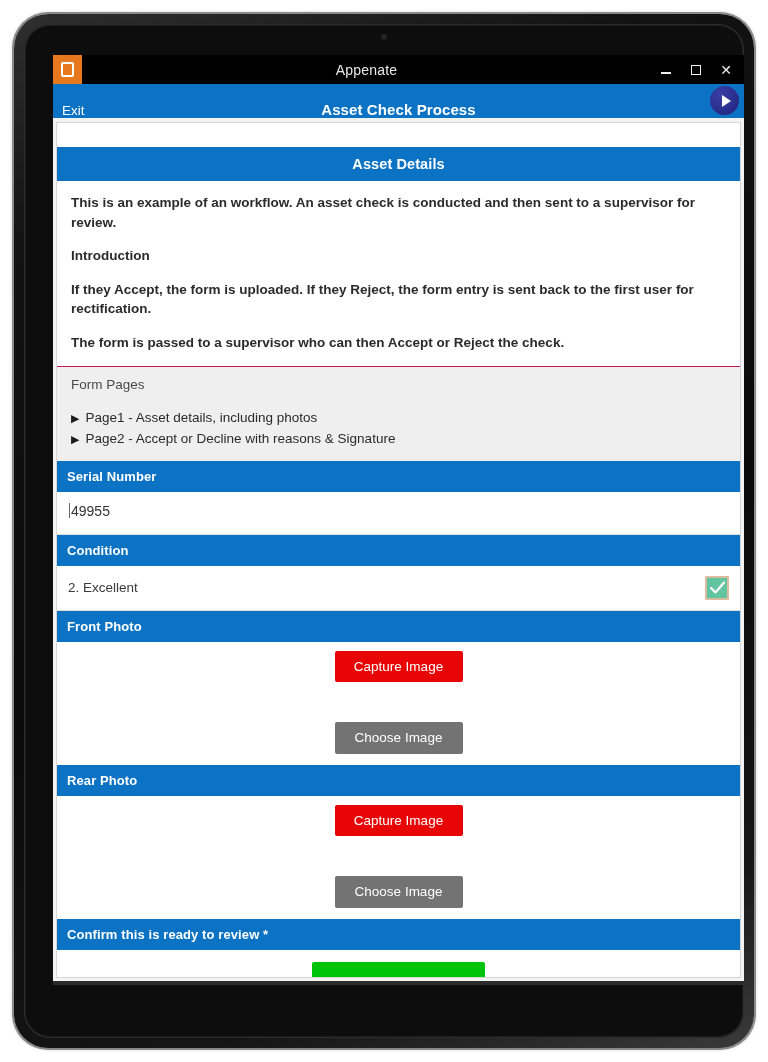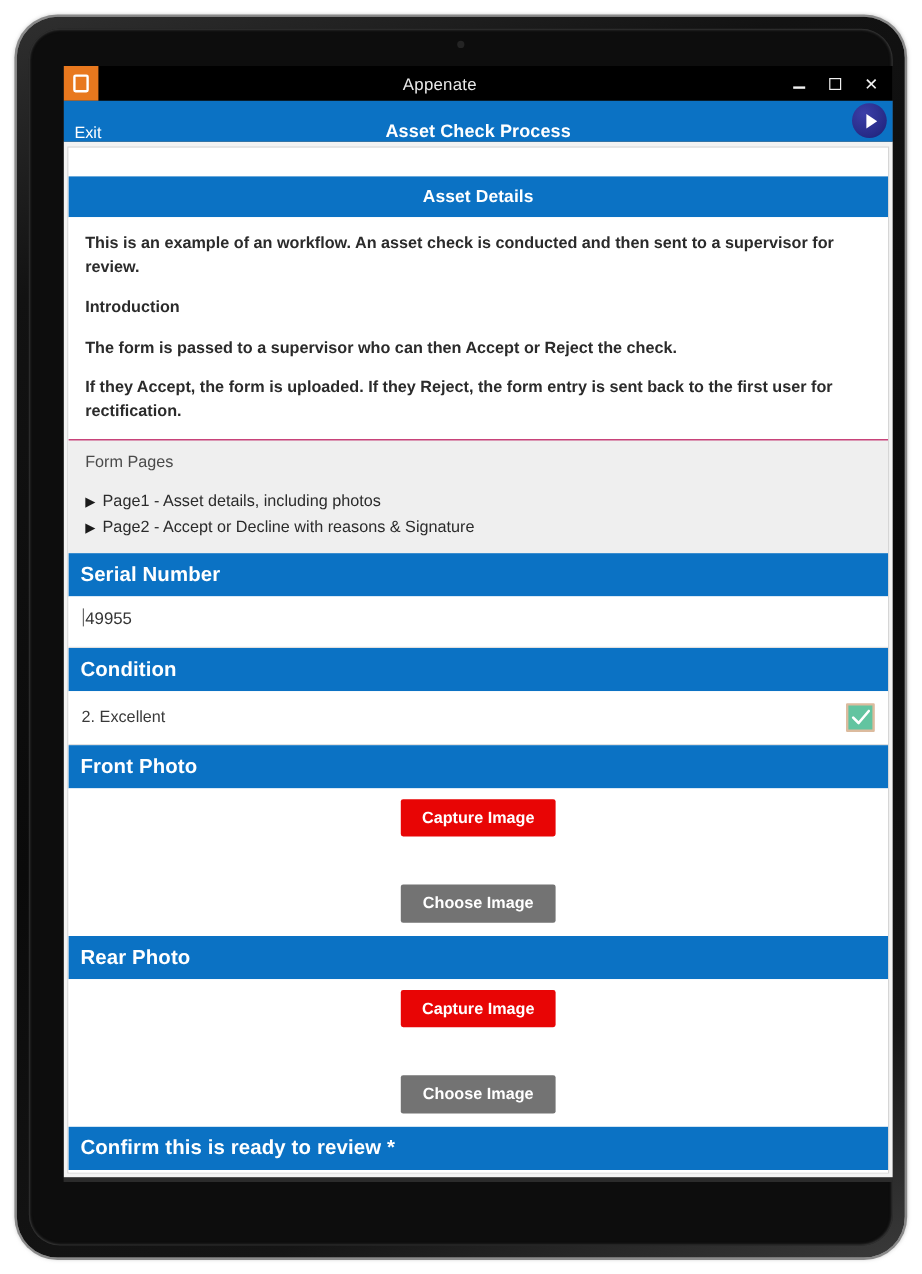--- a/index.html
+++ b/index.html
@@ -183,21 +183,21 @@
     background: #ffffff;
     border: 1px solid #d6d6d6;
     height: 100%;
     box-sizing: border-box;
     overflow: hidden;
   }
 
   .hdr {
     background: #0b72c4;
     color: #ffffff;
-    font-size: 17px;
+    font-size: 13px;
     font-weight: bold;
     padding: 8px 10px;
     letter-spacing: .1px;
   }
   .hdr.center {
     text-align: center;
     font-size: 14.5px;
     padding: 9px 10px;
     margin-top: 24px;
   }
@@ -286,21 +286,21 @@
     display: flex;
     flex-direction: column;
     align-items: center;
     gap: 8px;
   }
   .btn {
     border: none;
     color: #ffffff;
     font-family: "Liberation Sans", sans-serif;
     font-size: 13.5px;
-    font-weight: bold;
+    font-weight: normal;
     padding: 9px 18px;
     border-radius: 2px;
     line-height: 1;
     min-width: 128px;
     text-align: center;
   }
   .btn-capture { background: #e80505; }
   .btn-choose  { background: #737373; margin-top: 32px; }
 
   .confirm-body {
@@ -359,22 +359,22 @@
     </div>
 
     <div id="form-wrap">
       <div id="form">
 
         <div class="hdr center">Asset Details</div>
 
         <div class="intro">
           <p>This is an example of an workflow. An asset check is conducted and then sent to a supervisor for review.</p>
           <p>Introduction</p>
+          <p>If they Accept, the form is uploaded. If they Reject, the form entry is sent back to the first user for rectification.</p>
           <p>The form is passed to a supervisor who can then Accept or Reject the check.</p>
-          <p>If they Accept, the form is uploaded. If they Reject, the form entry is sent back to the first user for rectification.</p>
         </div>
 
         <div class="formpages">
           <div class="fp-title">Form Pages</div>
           <div class="fp-item">
             <span class="fp-arrow">▶</span>
             <span>Page1 - Asset details, including photos</span>
           </div>
           <div class="fp-item">
             <span class="fp-arrow">▶</span>

